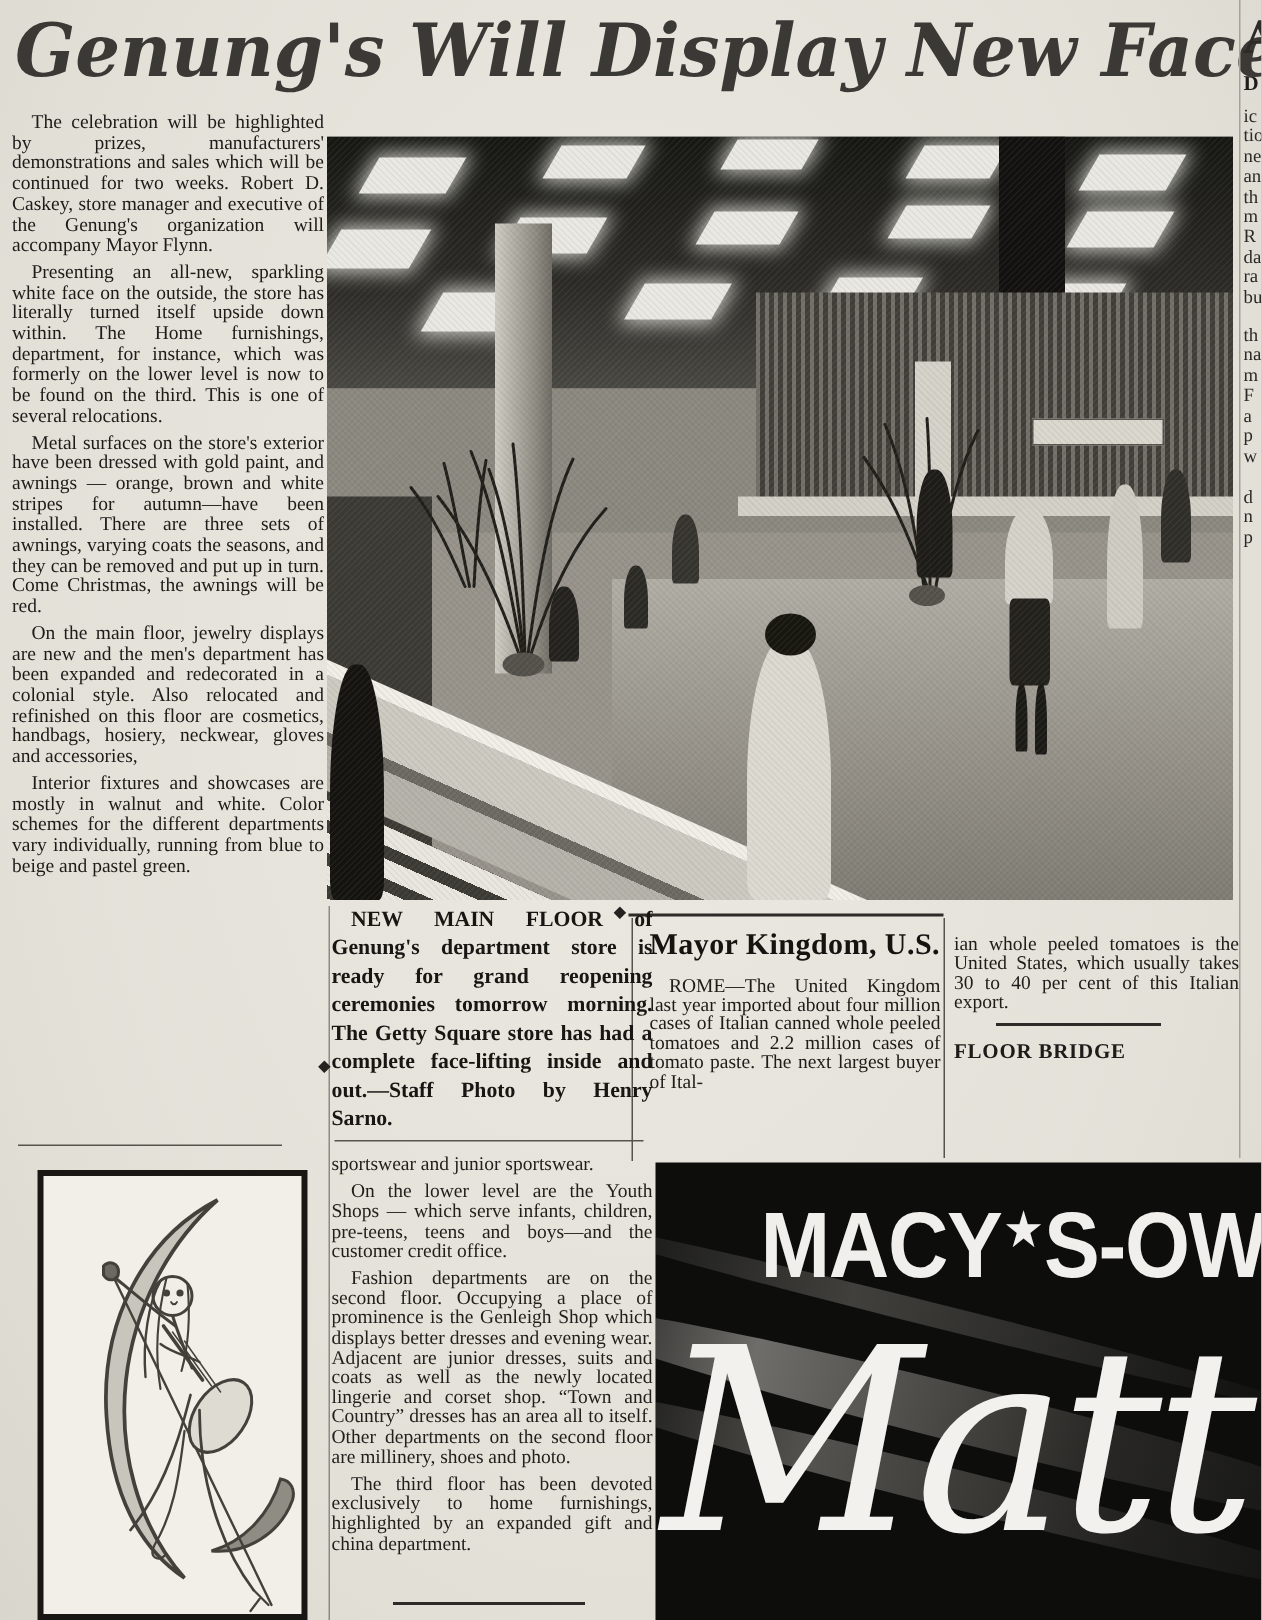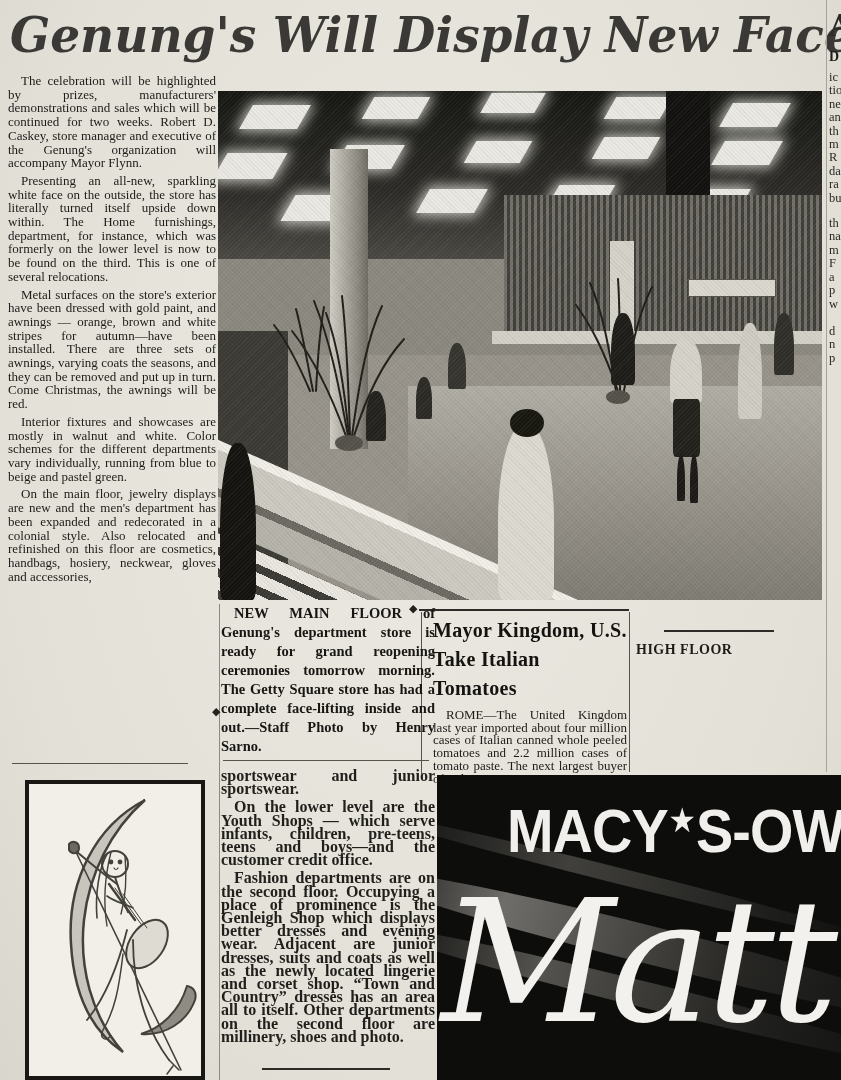--- a/index.html
+++ b/index.html
@@ -10,21 +10,21 @@
   
   .headline{position:absolute;left:10px;top:6px;width:808px;margin:0;
             font:italic 700 47px "DejaVu Serif",serif;color:#3a3935;
             white-space:nowrap;letter-spacing:0px;transform:scaleY(1.04);transform-origin:left top;}
   
   .col p{margin:0 0 4px 0;text-indent:13px;text-align:justify;}
   .left-col{position:absolute;left:8px;top:74px;width:208px;
             font-size:13px;line-height:13.7px;}
   .mid-col{position:absolute;left:221px;top:604px;width:214px;}
   .caption{font-weight:bold;font-size:14.5px;line-height:19px;margin:0 0 6px 0;text-indent:13px;text-align:justify;color:#171613;}
-  .mid-body{font-weight:bold;font-size:16px;line-height:13.2px;color:#201f1b;}
+  .mid-body{font-weight:normal;font-size:13px;line-height:13.2px;color:#201f1b;}
   .mid-body p{margin:0 0 5px 0;}
   .hrule{position:absolute;background:#2c2b27;height:2px;}
   .hrule.thin{height:1px;background:#57544c;}
   .vrule{position:absolute;width:1px;background:#8d8a81;}
   .diamond{position:absolute;font-size:11px;color:#23221e;line-height:10px;}
   
   .uk-art{position:absolute;left:433px;top:616px;width:194px;}
   .uk-h{font:700 20px "Liberation Serif",serif;line-height:29px;margin:0;color:#141310;letter-spacing:.3px;}
   .uk-body{font-size:13px;line-height:12.7px;text-align:justify;text-indent:13px;margin:6px 0 0 0;}
   .cont-col{position:absolute;left:636px;top:622px;width:190px;font-size:13px;line-height:13px;}
@@ -83,22 +83,22 @@
 <body>
 
 <div class="page">
 
   <h1 class="headline">Genung's Will Display New Face</h1>
 
   <div class="left-col col">
     <p>The celebration will be highlighted by prizes, manufacturers' demonstrations and sales which will be continued for two weeks. Robert D. Caskey, store manager and executive of the Genung's organization will accompany Mayor Flynn.</p>
     <p>Presenting an all-new, sparkling white face on the outside, the store has literally turned itself upside down within. The Home furnishings, department, for instance, which was formerly on the lower level is now to be found on the third. This is one of several relocations.</p>
     <p>Metal surfaces on the store's exterior have been dressed with gold paint, and awnings — orange, brown and white stripes for autumn—have been installed. There are three sets of awnings, varying coats the seasons, and they can be removed and put up in turn. Come Christmas, the awnings will be red.</p>
+    <p>On the main floor, jewelry displays are new and the men's department has been expanded and redecorated in a colonial style. Also relocated and refinished on this floor are cosmetics, handbags, hosiery, neckwear, gloves and accessories,</p>
     <p>Interior fixtures and showcases are mostly in walnut and white. Color schemes for the different departments vary individually, running from blue to beige and pastel green.</p>
-    <p>On the main floor, jewelry displays are new and the men's department has been expanded and redecorated in a colonial style. Also relocated and refinished on this floor are cosmetics, handbags, hosiery, neckwear, gloves and accessories,</p>
   </div>
   <div class="hrule thin" style="left:12px;top:763px;width:176px;"></div>
 
   <div class="photo">
     <div class="ph-ceiling">
       <div class="light" style="left:28px;top:14px;width:58px;height:24px;"></div>
       <div class="light" style="left:150px;top:6px;width:56px;height:22px;"></div>
       <div class="light" style="left:268px;top:2px;width:54px;height:20px;"></div>
       <div class="light" style="left:392px;top:6px;width:56px;height:22px;"></div>
       <div class="light" style="left:508px;top:12px;width:58px;height:24px;"></div>
@@ -174,33 +174,34 @@
   <div class="vrule" style="left:629px;top:612px;height:160px;background:#55534c;"></div>
   <div class="vrule" style="left:826px;top:0;height:772px;background:#a5a299;"></div>
 
   <div class="mid-col col">
     <p class="caption">NEW MAIN FLOOR of Genung's department store is ready for grand reopening ceremonies tomorrow morning. The Getty Square store has had a complete face-lifting inside and out.—Staff Photo by Henry Sarno.</p>
     <div class="hrule thin" style="position:static;width:206px;margin:4px 0 8px 2px;"></div>
     <div class="mid-body col">
       <p style="text-indent:0;">sportswear and junior sportswear.</p>
       <p>On the lower level are the Youth Shops — which serve infants, children, pre-teens, teens and boys—and the customer credit office.</p>
       <p>Fashion departments are on the second floor. Occupying a place of prominence is the Genleigh Shop which displays better dresses and evening wear. Adjacent are junior dresses, suits and coats as well as the newly located lingerie and corset shop. “Town and Country” dresses has an area all to itself. Other departments on the second floor are millinery, shoes and photo.</p>
+      <p>The third floor has been devoted exclusively to home furnishings, highlighted by an expanded gift and china department.</p>
     </div>
   </div>
   <div class="hrule" style="left:262px;top:1068px;width:128px;"></div>
 
   <div class="uk-art">
     <h2 class="uk-h">Mayor Kingdom, U.S.</h2>
-    <h2 class="uk-h">Take Italian Tomatoes</h2>
     <p class="uk-body">ROME—The United Kingdom last year imported about four million cases of Italian canned whole peeled tomatoes and 2.2 million cases of tomato paste. The next largest buyer of Ital-</p>
   </div>
 
   <div class="cont-col">
+    <p>ian whole peeled tomatoes is the United States, which usually takes 30 to 40 per cent of this Italian export.</p>
     <div class="hrule thin" style="position:static;width:110px;margin:8px 0 0 28px;background:#2c2b27;height:2px;"></div>
-    <div class="subhead">HIGH FLOOR</div>
+    <div class="subhead">FLOOR BRIDGE</div>
   </div>
 
   <div class="edge-col">
     <div class="edge-big">A</div>
     <div class="edge-sub">D</div>
     <div style="height:6px;"></div>
     <div class="edge-frag">ic</div>
     <div class="edge-frag">tio</div>
     <div class="edge-frag">ne</div>
     <div class="edge-frag">an</div>

